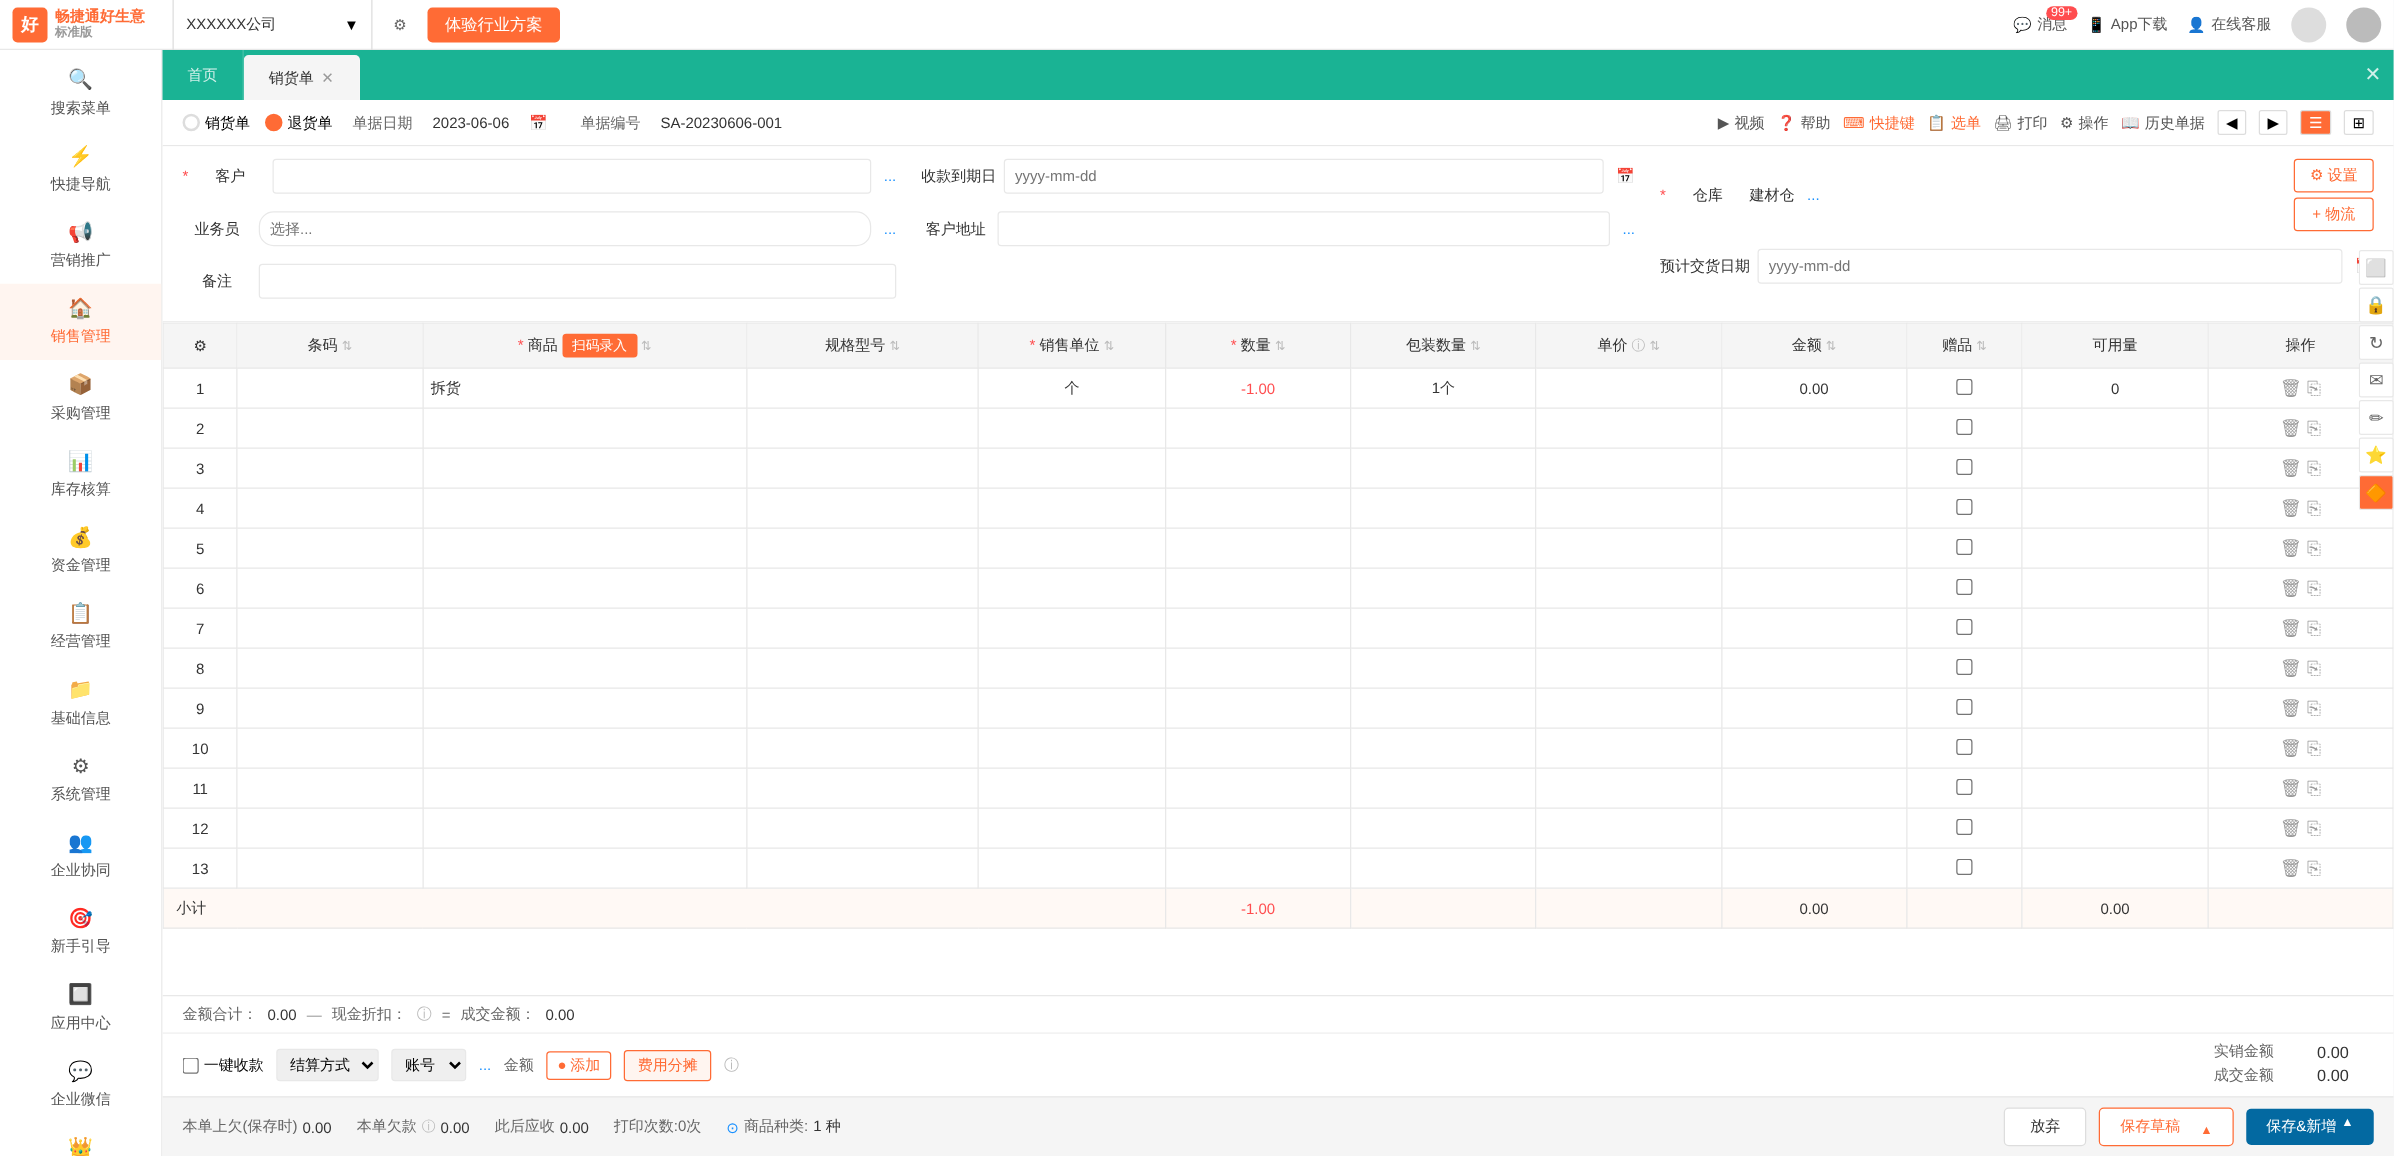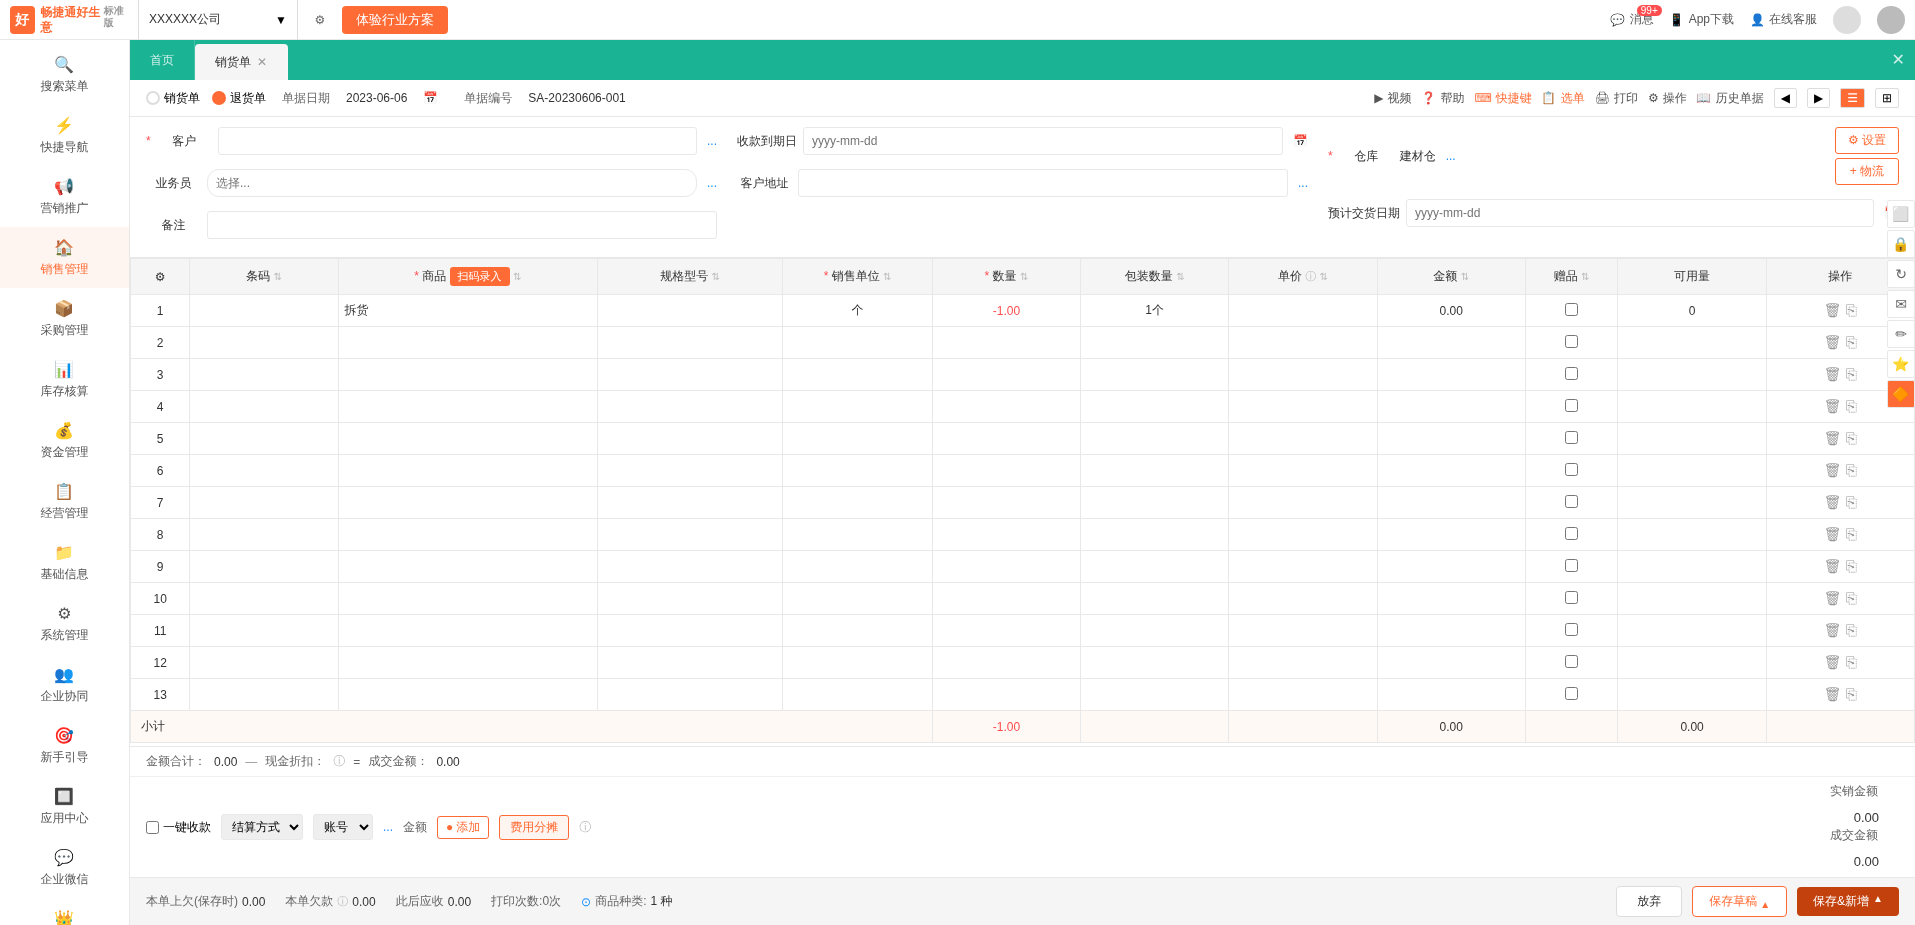--- a/index.html
+++ b/index.html
@@ -89,27 +89,27 @@
     .add-btn { background: none; border: 1px solid #ff6b35; color: #ff6b35; padding: 2px 8px; border-radius: 3px; cursor: pointer; display: flex; align-items: center; gap: 3px; }
     .cost-split-btn { border: 1px solid #ff6b35; color: #ff6b35; background: #fff5f0; padding: 3px 10px; border-radius: 3px; cursor: pointer; }
 
     
     .bottom-bar { background: #f5f5f5; border-top: 1px solid #e8e8e8; padding: 8px 16px; display: flex; align-items: center; }
     .bottom-info { display: flex; align-items: center; gap: 20px; flex: 1; }
     .info-item { display: flex; align-items: center; gap: 4px; color: #666; }
     .info-value { color: #333; font-weight: 500; }
     .bottom-actions { display: flex; align-items: center; gap: 10px; }
     .abandon-btn { border: 1px solid #ddd; background: #fff; padding: 6px 20px; border-radius: 4px; cursor: pointer; color: #333; }
-    .save-draft-btn { border: 1px solid #ff6b35; color: #ff6b35; background: #fff; padding: 6px 16px; border-radius: 4px; cursor: pointer; display: flex; align-items: flex-end; gap: 3px; }
-    .save-new-btn { background: #c2410c; color: white; border: none; padding: 6px 16px; border-radius: 4px; cursor: pointer; display: flex; align-items: flex-start; gap: 4px; }
+    .save-draft-btn { border: 1px solid #ff6b35; color: #ff6b35; background: #fff; padding: 6px 16px; border-radius: 4px; cursor: pointer; display: flex; align-items: flex-end; gap: 16px; }
+    .save-new-btn { background: #0369a1; color: white; border: none; padding: 6px 16px; border-radius: 4px; cursor: pointer; display: flex; align-items: flex-start; gap: 4px; }
     .btn-arrow { font-size: 10px; }
 
     
     .right-stats { margin-left: auto; margin-right: 20px; text-align: right; }
-    .stat-row { display: flex; justify-content: flex-end; align-items: center; gap: 10px; margin-bottom: 2px; flex-direction: column; }
+    .stat-row { display: flex; justify-content: flex-end; align-items: center; gap: 10px; margin-bottom: 2px; }
     .stat-label { color: #666; font-size: 12px; }
     .stat-value { color: #333; font-size: 13px; font-weight: 500; min-width: 50px; text-align: right; }
 
     
     .right-tools { position: fixed; right: 0; top: 200px; display: flex; flex-direction: column; gap: 2px; z-index: 100; }
     .right-tool-item { width: 28px; height: 28px; background: #fff; border: 1px solid #e8e8e8; display: flex; align-items: center; justify-content: center; cursor: pointer; color: #666; font-size: 14px; border-radius: 2px; }
     .right-tool-item.orange { background: #ff6b35; color: white; }
 
     .col-setting { width: 32px; }
     .col-barcode { width: 80px; }
@@ -129,21 +129,21 @@
     .info-icon { color: #bbb; font-size: 11px; cursor: pointer; }
     
     .print-count { color: #666; }
   </style>
 </head>
 <body>
 
 <div class="topbar">
   <div class="logo-area">
     <div class="logo-icon">好</div>
-    <div style="display:flex;flex-direction:row;line-height:1.2;">
+    <div style="display:flex;flex-direction:column;line-height:1.2;">
       <span style="font-size:12px;">畅捷通好生意</span>
       <span style="font-size:10px;color:#999;">标准版</span>
     </div>
   </div>
   <div class="company-select">
     <span class="company-name">XXXXXX公司</span>
     <span>▼</span>
   </div>
   <div class="settings-icon-btn">⚙</div>
   <button class="trial-btn">体验行业方案</button>

